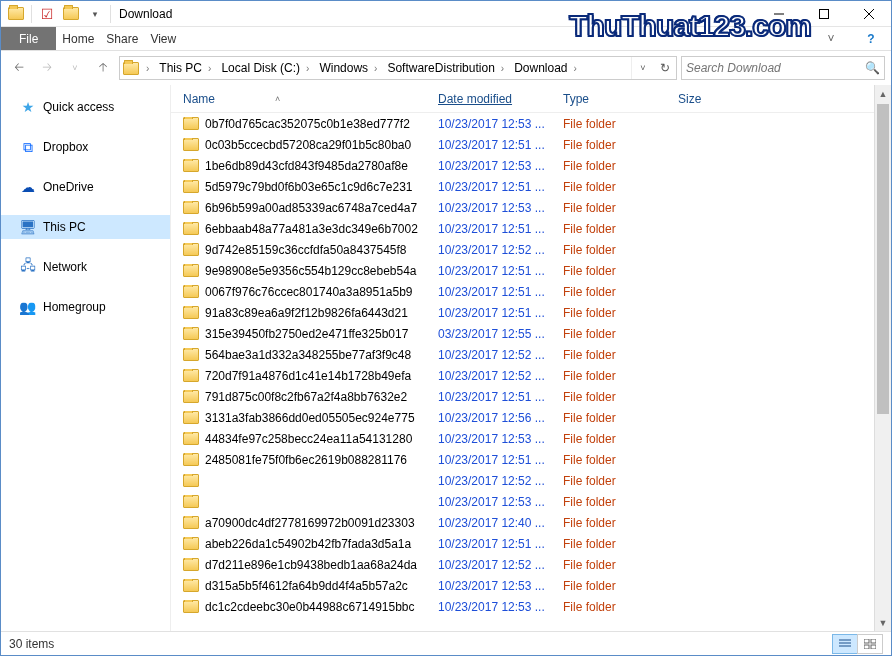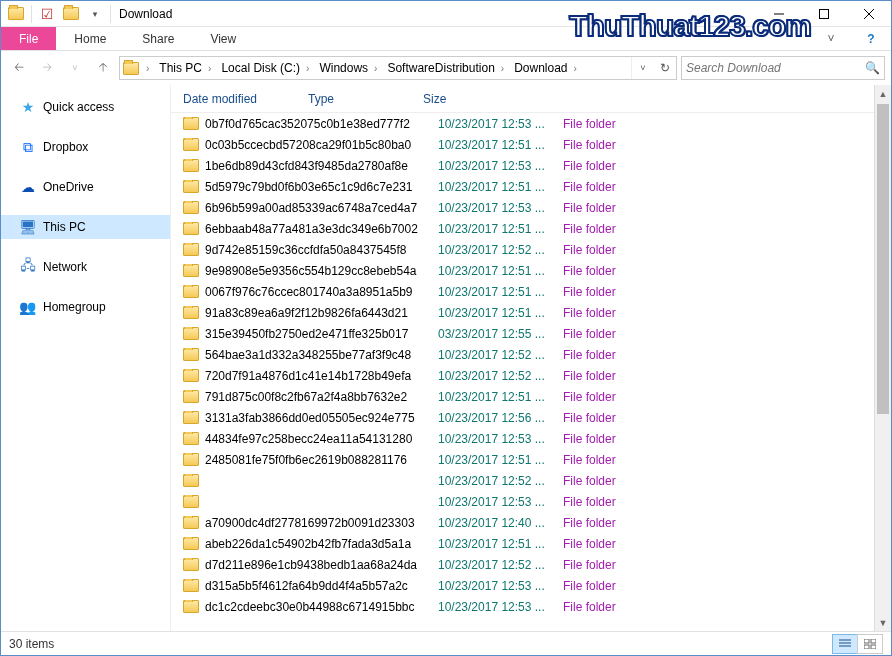--- a/index.html
+++ b/index.html
@@ -9,22 +9,22 @@
 .titlebar { height: 26px; background: #fff; display: flex; align-items: center; border-bottom: 1px solid #e5e5e5; }
 .titlebar .qat { display: flex; align-items: center; padding-left: 4px; gap: 2px; }
 .titlebar .qat-item { width: 22px; height: 22px; display: flex; align-items: center; justify-content: center; }
 .titlebar .sep { width: 1px; height: 18px; background: #e0e0e0; margin: 0 2px; }
 .titlebar .title-text { padding-left: 6px; color: #000; }
 .titlebar .win-controls { margin-left: auto; display: flex; }
 .titlebar .win-btn { width: 45px; height: 26px; display: flex; align-items: center; justify-content: center; }
 
 
 .ribbon { height: 24px; display: flex; align-items: stretch; border-bottom: 1px solid #e1e1e1; }
-.ribbon .tab { padding: 0 18px; display: flex; align-items: center; color: #333; }
-.ribbon .tab.file { background: #ec4899; color: #fff; padding: 0 18px; }
+.ribbon .tab { padding: 0 6px; display: flex; align-items: center; color: #333; }
+.ribbon .tab.file { background: #737373; color: #fff; padding: 0 18px; }
 .ribbon .collapse { margin-left: auto; width: 40px; display: flex; align-items: center; justify-content: center; color: #666; }
 .ribbon .help { width: 40px; display: flex; align-items: center; justify-content: center; color: #1979ca; }
 
 
 .navbar { height: 34px; display: flex; align-items: center; padding: 4px 6px; gap: 4px; }
 .navbar .nav-arrow { width: 24px; height: 24px; display: flex; align-items: center; justify-content: center; color: #666; border-radius: 2px; }
 .navbar .nav-arrow.disabled { color: #bbb; }
 .navbar .addr { flex: 1; height: 24px; border: 1px solid #ccc; display: flex; align-items: center; overflow: hidden; }
 .navbar .addr .crumb { display: flex; align-items: center; padding: 0 4px 0 6px; height: 100%; white-space: nowrap; }
 .navbar .addr .crumb .chev { color: #777; padding-left: 6px; font-size: 10px; }
@@ -43,29 +43,29 @@
 .sidebar .tree-item { height: 24px; display: flex; align-items: center; padding-left: 18px; gap: 6px; margin-bottom: 4px; }
 .sidebar .tree-item.selected { background: #cde8ff; }
 .sidebar .tree-item .ticon { width: 18px; height: 18px; display: flex; align-items: center; justify-content: center; }
 .sidebar .gap { height: 12px; }
 
 
 .filepane { flex: 1; overflow: hidden; position: relative; }
 .filepane .cols { height: 28px; display: flex; align-items: center; border-bottom: 1px solid #eee; color: #1a4e8a; }
 .filepane .cols .col { padding-left: 12px; }
 .filepane .cols .col.name { width: 255px; display:flex; align-items:center; gap:60px;}
-.filepane .cols .col.date { width: 125px; }
+.filepane .cols .col.date { width: 125px; text-decoration: underline; }
 .filepane .cols .col.type { width: 115px; }
 .filepane .cols .col.size { width: 70px; }
 .filepane .rows { height: calc(100% - 28px); overflow-y: hidden; }
 .filepane .row { height: 21px; display: flex; align-items: center; }
 .filepane .row .c { padding-left: 12px; white-space: nowrap; overflow: hidden; text-overflow: ellipsis; }
 .filepane .row .c.name { width: 255px; display: flex; align-items: center; gap: 6px; }
-.filepane .row .c.date { width: 125px; color: #0f766e; }
-.filepane .row .c.type { width: 115px; color: #a21caf; }
+.filepane .row .c.date { width: 125px; color: #1d4ed8; }
+.filepane .row .c.type { width: 115px; color: #c2410c; }
 .filepane .row .c.size { width: 70px; color: #555; }
 
 
 .vscroll { position: absolute; right: 0; top: 0; bottom: 0; width: 17px; background: #f0f0f0; border-left: 1px solid #ddd; display:flex; flex-direction:column; }
 .vscroll .sbtn { height: 17px; display:flex; align-items:center; justify-content:center; color:#666; font-size:9px;}
 .vscroll .thumb { margin: 0 2px; background:#c0c0c0; flex: 0 0 auto; }
 .vscroll .track { flex:1; }
 
 
 .statusbar { height: 24px; border-top: 1px solid #e1e1e1; display: flex; align-items: center; padding: 0 8px; color: #333; }
@@ -220,20 +220,24 @@
         <div class="tree-item">
           <span class="ticon">
             <span style="color:#e67326;font-size:14px;">👥</span>
           </span>
           <span>Homegroup</span>
         </div>
       </div>
   </div>
   <div class="filepane">
     <div class="cols">
+      <div class="col name">
+          <span>Name</span>
+          <span class="sort-caret">˄</span>
+        </div>
       <div class="col date">Date modified</div>
       <div class="col type">Type</div>
       <div class="col size">Size</div>
     </div>
     <div class="rows" id="rows">
         <div class="row">
           <div class="c name">
             <div class="folder-icon"></div>
             <span>0b7f0d765cac352075c0b1e38ed777f2</span>
           </div>

